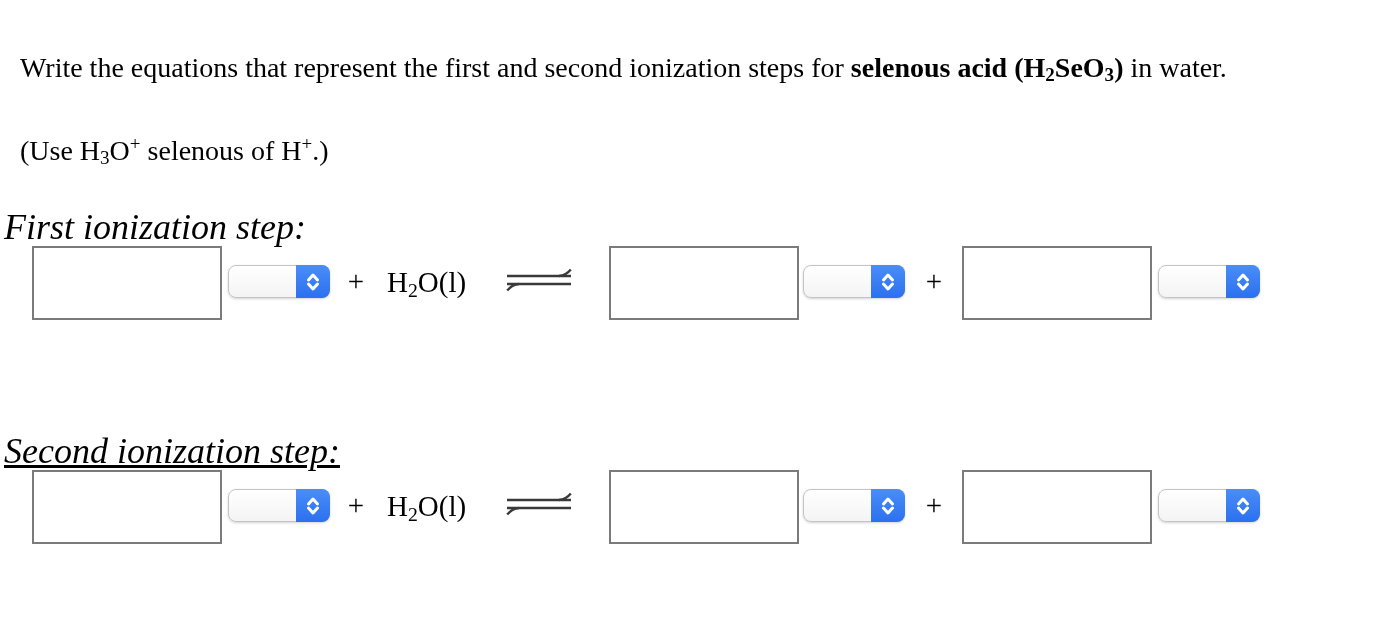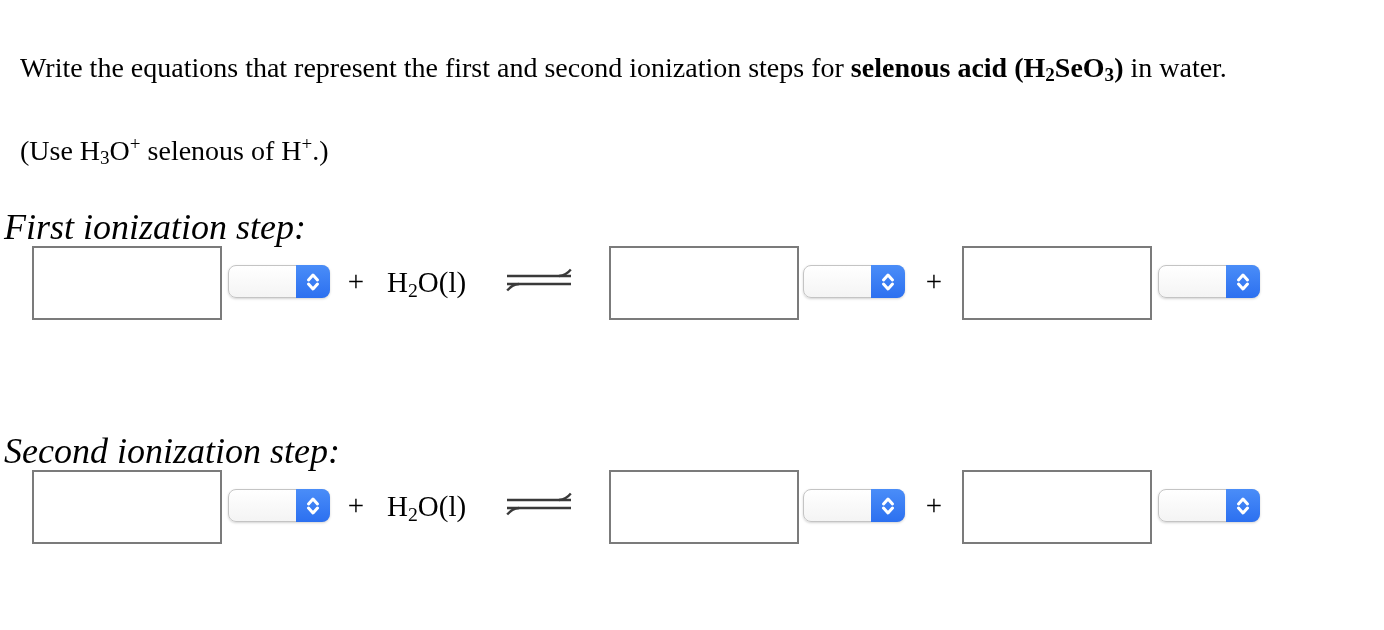--- a/index.html
+++ b/index.html
@@ -26,21 +26,21 @@
   .sup { font-size: 0.68em; vertical-align: 0.52em; }
   .section-label {
     position: absolute;
     left: 4px;
     font-style: italic;
     font-size: 36px;
     line-height: 35px;
     white-space: nowrap;
   }
   .label-first { top: 174px; }
-  .label-second { top: 398px; }
+  .label-second { top: 398px; text-decoration: underline; }
 
   .eq-row {
     position: absolute;
     left: 0;
     width: 1384px;
     height: 76px;
   }
   .row-first { top: 246px; }
   .row-second { top: 470px; }
 

